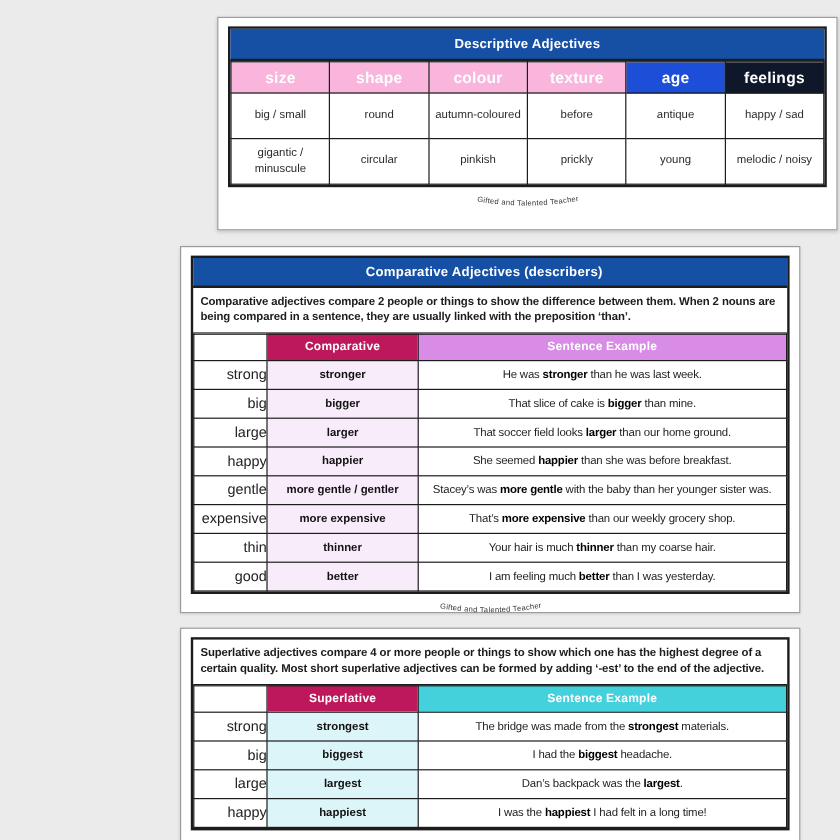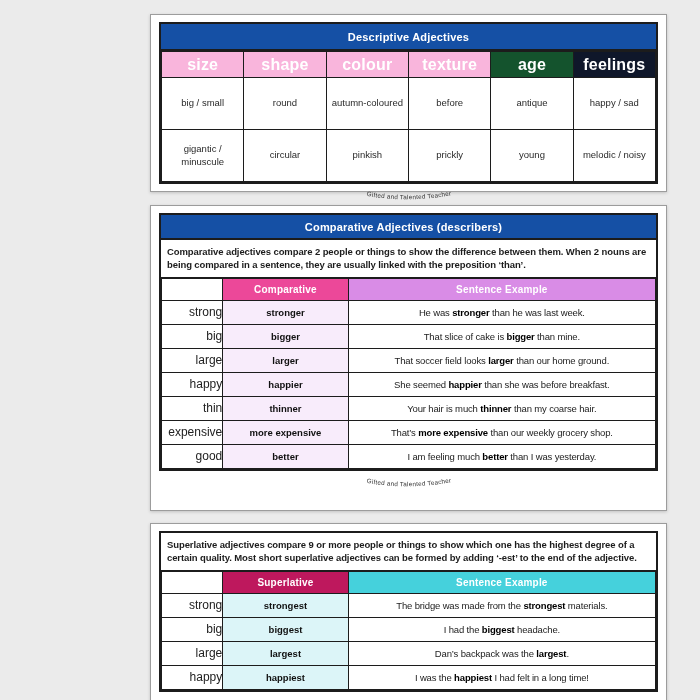--- a/index.html
+++ b/index.html
@@ -7,44 +7,44 @@
   .canvas {
     position:relative; width:700px; height:700px; overflow:hidden;
     font-family:"Liberation Sans", sans-serif;
   }
   .card {
     position:absolute; left:150px; width:517px;
     background:#ffffff; border:1px solid #9c9c9c;
     box-shadow:0 1px 3px rgba(0,0,0,.18);
     padding:7px 8px 3px 8px;
   }
-  .card-1 { top:14px; height:178px; }
+  .card-1 { top:14px; height:178px;margin-left:31px; }
   .card-2 { top:205px; height:306px; }
   .card-3 { top:523px; height:210px; }
   .sheet { border:2px solid #1c1c1c; }
   .titlebar {
     color:#ffffff; font-weight:bold; font-size:11px; text-align:center;
     padding:6px 10px 5px 0; border-bottom:2px solid #1c1c1c;
     letter-spacing:.2px;
   }
   .card-1 .titlebar { padding:7px 0 6px 0; }
   .descrow {
     font-size:9.5px; font-weight:bold; color:#1c1c1c;
     padding:5px 6px; line-height:1.4; border-bottom:1px solid #1c1c1c;
     letter-spacing:-0.1px;
   }
   table { border-collapse:collapse; width:100%; table-layout:fixed; }
   th, td { border:1px solid #1c1c1c; }
   
   .t1 th {
-    color:#ffffff; font-weight:bold; font-size:16px; height:26px;
+    color:#ffffff; font-weight:bold; font-size:13px; height:26px;
     text-align:center; letter-spacing:.2px;
   }
   .t1 td {
-    height:52px; text-align:center; vertical-align:middle;
+    height:38px; text-align:center; vertical-align:middle;
     font-size:9.5px; color:#2a2a2a; padding:2px 4px; line-height:1.3;
   }
   
   .t23 th {
     height:22px; font-size:10px; color:#ffffff; font-weight:bold;
     text-align:center; letter-spacing:.2px;
   }
   .t23 th.corner { background:#ffffff; }
   .t23 td { height:24px; vertical-align:middle; color:#222222; }
   .t23 td.base { text-align:right; font-size:12px; }
@@ -67,21 +67,21 @@
   <section class="card card-1">
     <div class="sheet">
       <div class="titlebar" style="background: rgb(21, 80, 165);">Descriptive Adjectives</div>
       <table class="t1">
         <thead>
             <tr id="t1-head">
               <th style="background: rgb(249, 181, 220);">size</th>
               <th style="background: rgb(249, 181, 220);">shape</th>
               <th style="background: rgb(249, 181, 220);">colour</th>
               <th style="background: rgb(249, 181, 220);">texture</th>
-              <th style="background: #14532d;">age</th>
+              <th style="background: #1d4ed8;">age</th>
               <th style="background: #0f172a;">feelings</th>
             </tr>
           </thead>
         <tbody id="t1-body">
             <tr>
               <td>big / small</td>
               <td>round</td>
               <td>autumn-coloured</td>
               <td>before</td>
               <td>antique</td>
@@ -107,21 +107,21 @@
   </section>
 
   <section class="card card-2">
     <div class="sheet">
       <div class="titlebar" style="background: rgb(21, 80, 165);">Comparative Adjectives (describers)</div>
       <div class="descrow">Comparative adjectives compare 2 people or things to show the difference between them. When 2 nouns are being compared in a sentence, they are usually linked with the preposition ‘than’.</div>
       <table class="t23">
         <thead>
             <tr id="t2-head">
               <th class="corner" style="width: 12.4%;"></th>
-              <th style="width: 25.4%; background: #ec4899; margin-left: 10px;">Comparative</th>
+              <th style="width: 25.4%; background: #be185d; margin-left: 10px;">Comparative</th>
               <th style="background: rgb(217, 140, 230);">Sentence Example</th>
             </tr>
           </thead>
         <tbody id="t2-body">
             <tr>
               <td class="base">strong</td>
               <td class="form" style="background: rgb(248, 236, 251);">stronger</td>
               <td class="sent">He was <b>stronger</b> than he was last week.</td>
             </tr>
             <tr>
@@ -133,48 +133,53 @@
               <td class="base">large</td>
               <td class="form" style="background: rgb(248, 236, 251);">larger</td>
               <td class="sent">That soccer field looks <b>larger</b> than our home ground.</td>
             </tr>
             <tr>
               <td class="base">happy</td>
               <td class="form" style="background: rgb(248, 236, 251);">happier</td>
               <td class="sent">She seemed <b>happier</b> than she was before breakfast.</td>
             </tr>
             <tr>
+              <td class="base">gentle</td>
+              <td class="form" style="background: rgb(248, 236, 251);">more gentle / gentler</td>
+              <td class="sent">Stacey’s was <b>more gentle</b> with the baby than her younger sister was.</td>
+            </tr>
+            <tr>
+              <td class="base">expensive</td>
+              <td class="form" style="background: rgb(248, 236, 251);">more expensive</td>
+              <td class="sent">That’s <b>more expensive</b> than our weekly grocery shop.</td>
+            </tr>
+            <tr>
               <td class="base">thin</td>
               <td class="form" style="background: rgb(248, 236, 251);">thinner</td>
               <td class="sent">Your hair is much <b>thinner</b> than my coarse hair.</td>
-            </tr>
-            <tr>
-              <td class="base">expensive</td>
-              <td class="form" style="background: rgb(248, 236, 251);">more expensive</td>
-              <td class="sent">That’s <b>more expensive</b> than our weekly grocery shop.</td>
             </tr>
             <tr>
               <td class="base">good</td>
               <td class="form" style="background: rgb(248, 236, 251);">better</td>
               <td class="sent">I am feeling much <b>better</b> than I was yesterday.</td>
             </tr>
           </tbody>
       </table>
     </div>
     <div class="wm">
       <svg width="150" height="18" viewBox="0 0 150 18">
         <path id="wm2" d="M6,5 Q75,24 144,4" fill="none"></path>
         <text><textPath href="#wm2" startOffset="50%" text-anchor="middle">Gifted and Talented Teacher</textPath></text>
       </svg>
     </div>
   </section>
 
   <section class="card card-3">
     <div class="sheet">
-      <div class="descrow">Superlative adjectives compare 9 or more people or things to show which one has the highest degree of a certain quality. Most short superlative adjectives can be formed by adding ‘-est’ to the end of the adjective.</div>
+      <div class="descrow">Superlative adjectives compare 4 or more people or things to show which one has the highest degree of a certain quality. Most short superlative adjectives can be formed by adding ‘-est’ to the end of the adjective.</div>
       <table class="t23">
         <thead>
             <tr id="t3-head">
               <th class="corner" style="width: 12.4%;"></th>
               <th style="width: 25.4%; background: #be185d;">Superlative</th>
               <th style="background: rgb(69, 209, 220);">Sentence Example</th>
             </tr>
           </thead>
         <tbody id="t3-body">
             <tr>

